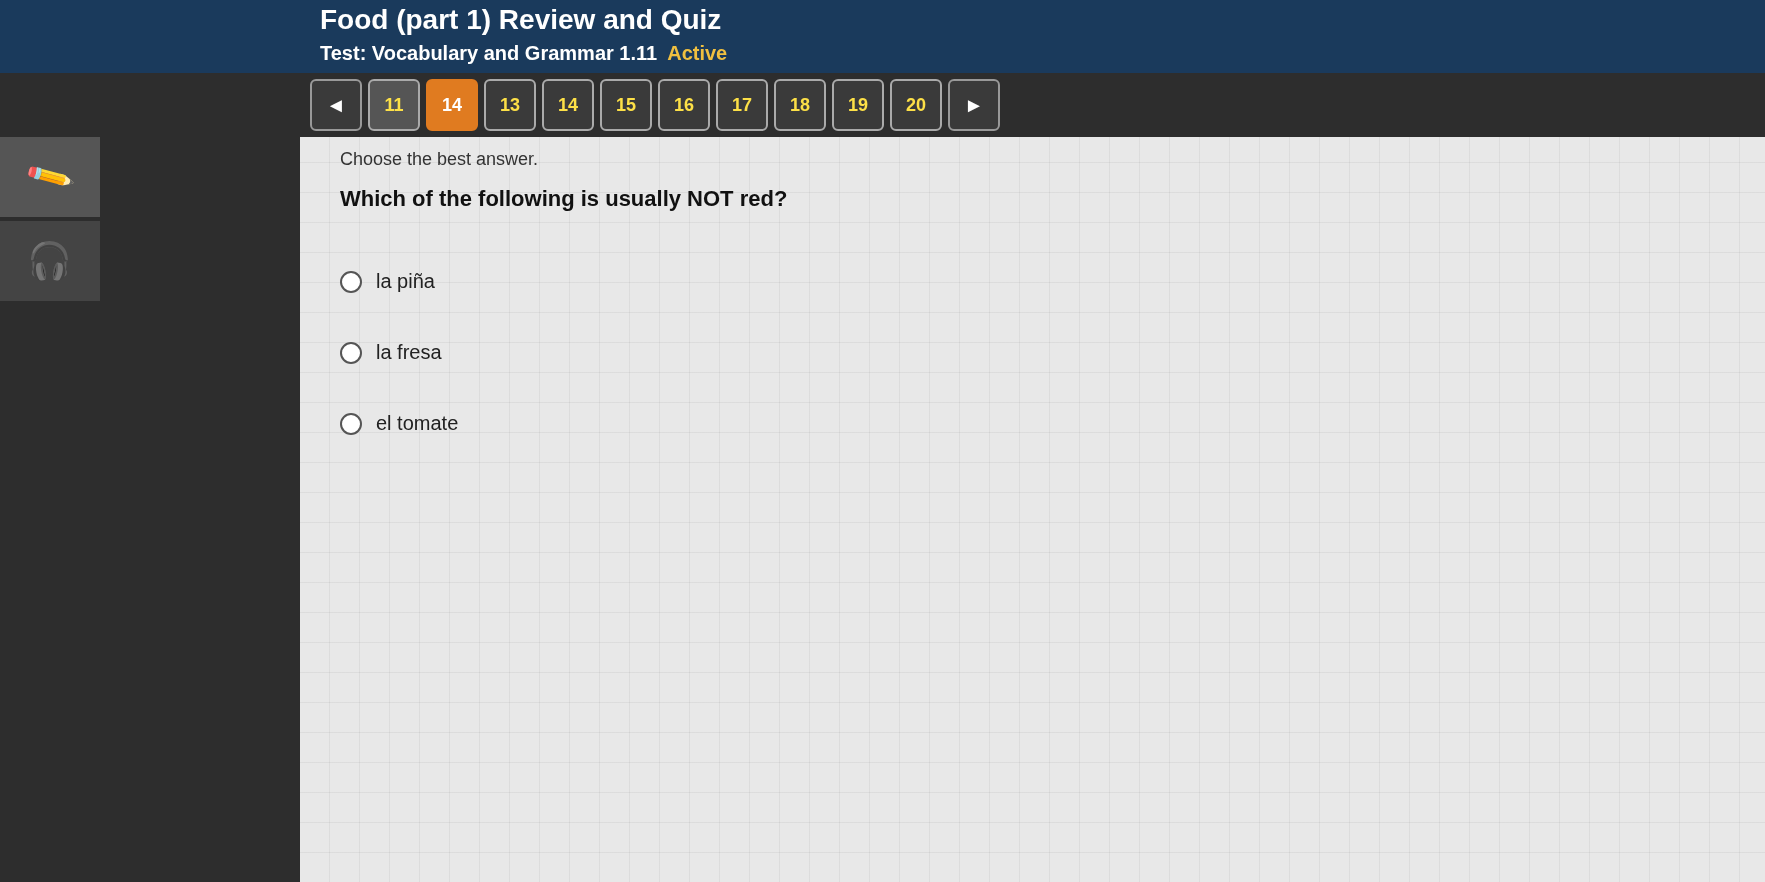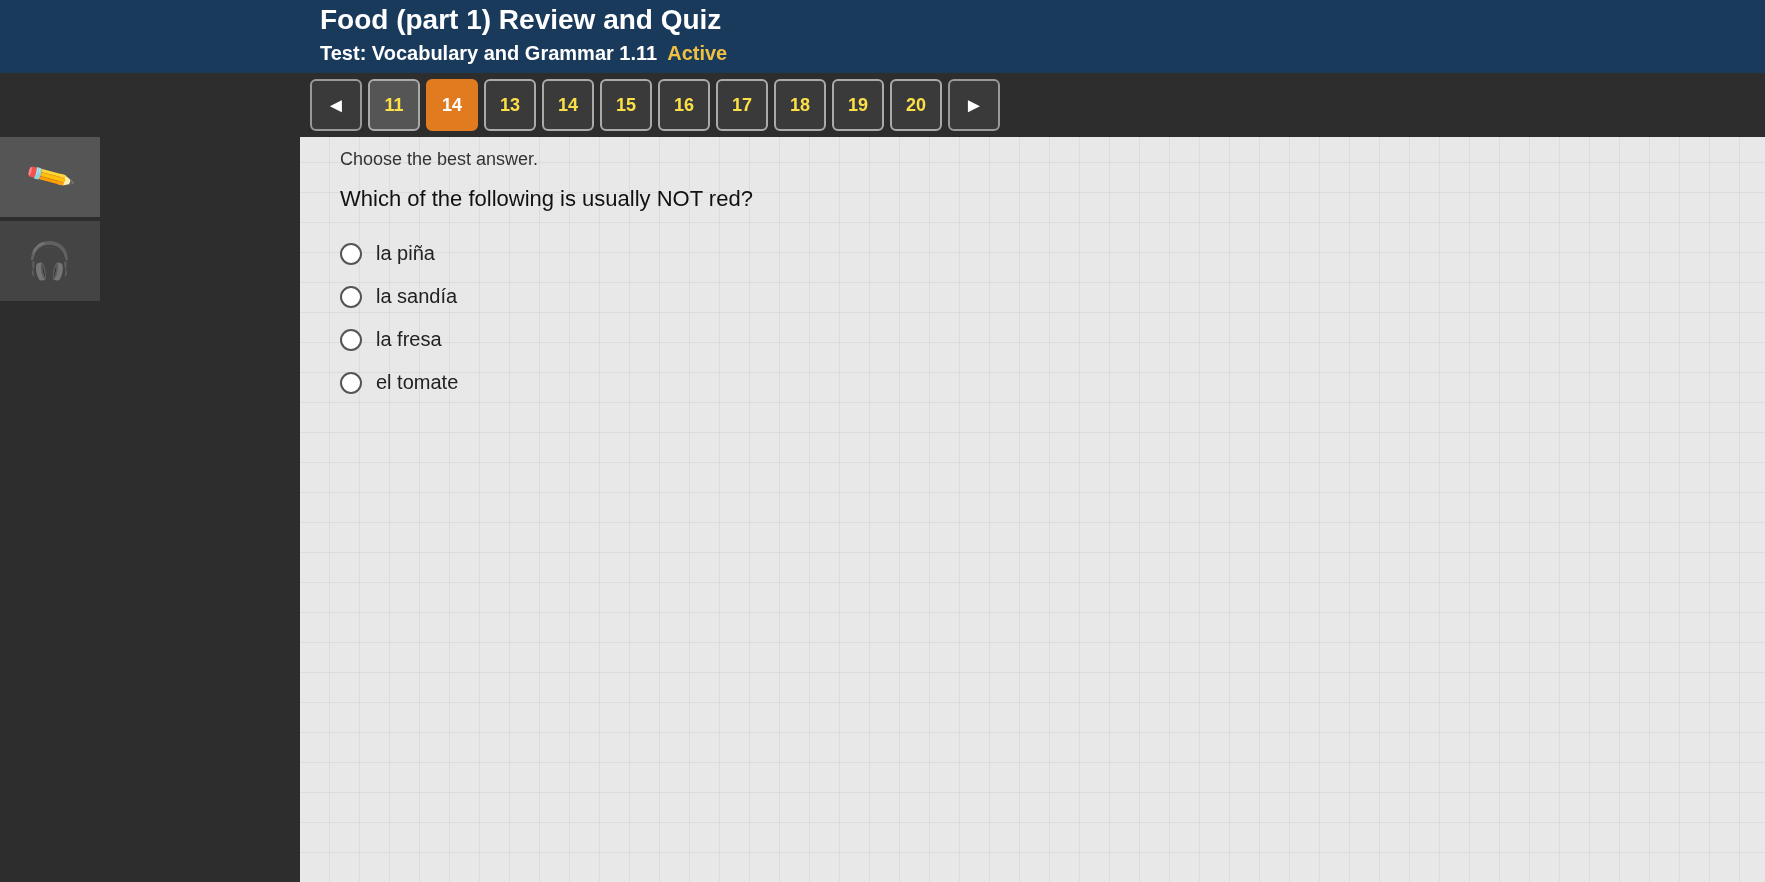--- a/index.html
+++ b/index.html
@@ -93,38 +93,39 @@
     }
 
     .instruction {
       font-size: 18px;
       color: #333;
       margin-bottom: 16px;
     }
 
     .question {
       font-size: 22px;
-      font-weight: normal;
+      font-weight: bold;
       color: #111;
       margin-bottom: 30px;
     }
 
     .choices {
       display: flex;
       flex-direction: column;
       gap: 20px;
     }
 
     .choice-item {
       display: flex;
       align-items: center;
       gap: 14px;
       font-size: 20px;
       color: #222;
       cursor: pointer;
+      margin-top: 28px;
     }
 
     .choice-radio {
       width: 22px;
       height: 22px;
       border-radius: 50%;
       border: 2px solid #555;
       background: white;
       flex-shrink: 0;
     }
@@ -203,24 +204,20 @@
   <div class="content-area">
     <p class="instruction">Choose the best answer.</p>
     <p class="question">Which of the following is usually NOT red?</p>
     <div class="choices">
       <label class="choice-item">
         <div class="choice-radio"></div>
         <span>la piña</span>
       </label>
       <label class="choice-item">
         <div class="choice-radio"></div>
-        <span>la sandía</span>
-      </label>
-      <label class="choice-item">
-        <div class="choice-radio"></div>
         <span>la fresa</span>
       </label>
       <label class="choice-item">
         <div class="choice-radio"></div>
         <span>el tomate</span>
       </label>
     </div>
   </div>
 </div>
 

